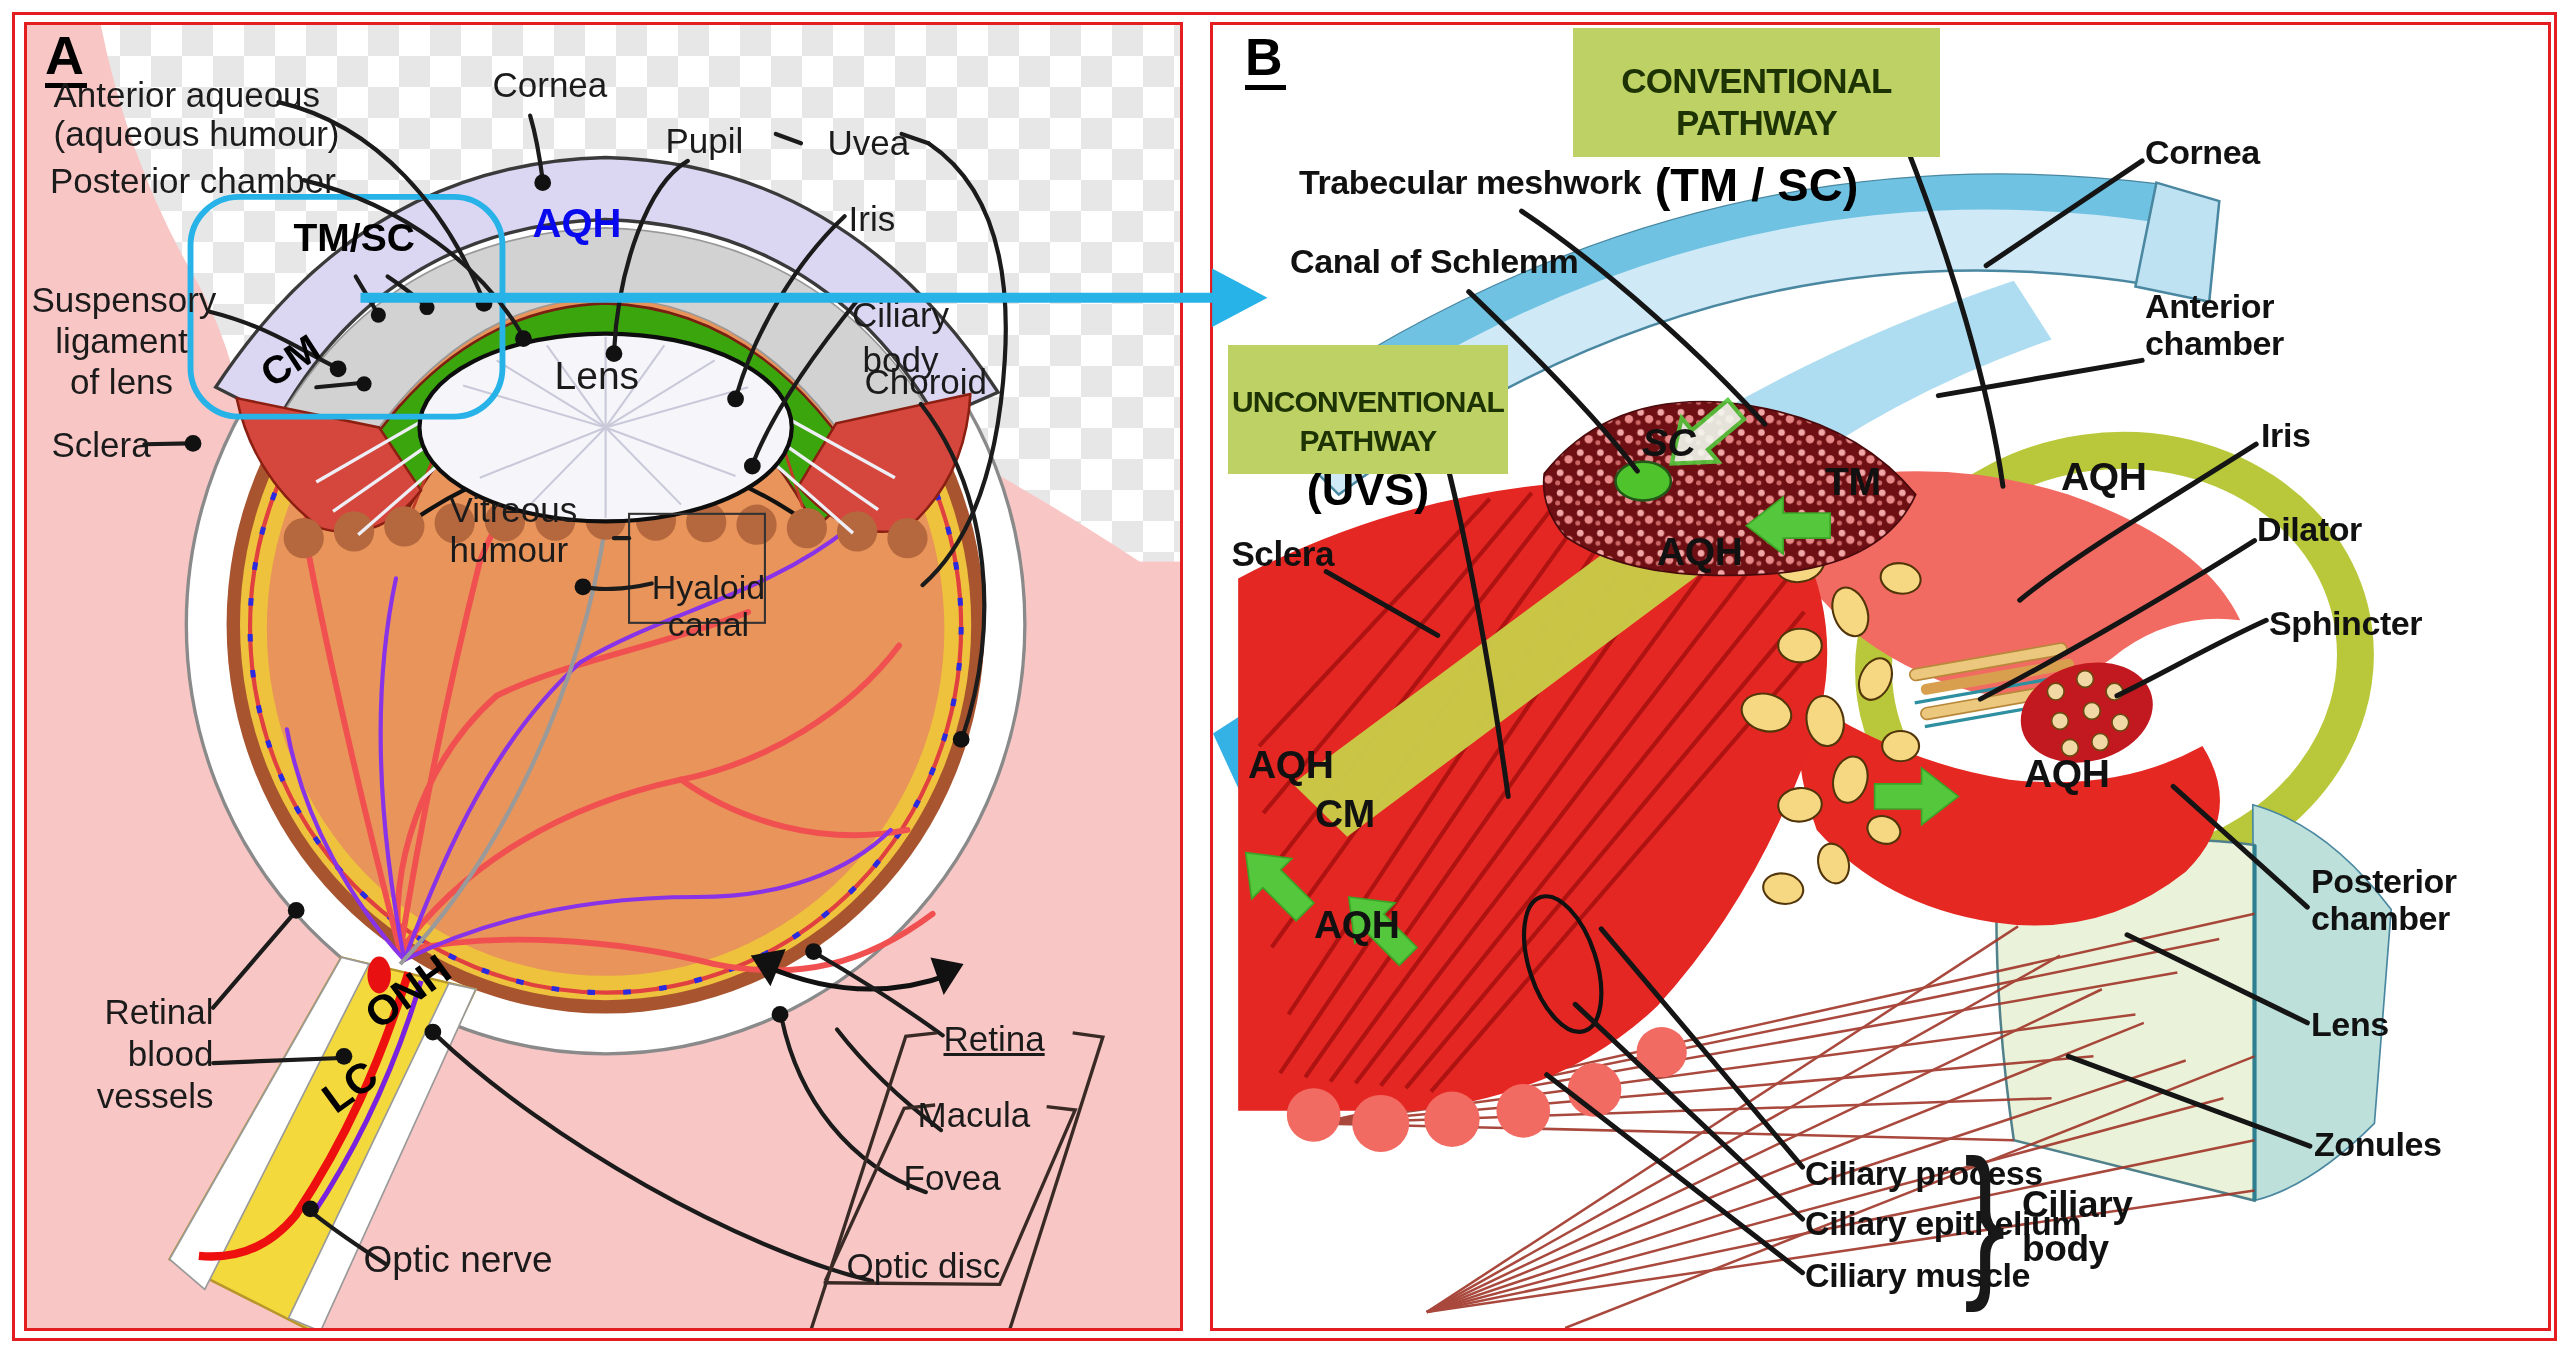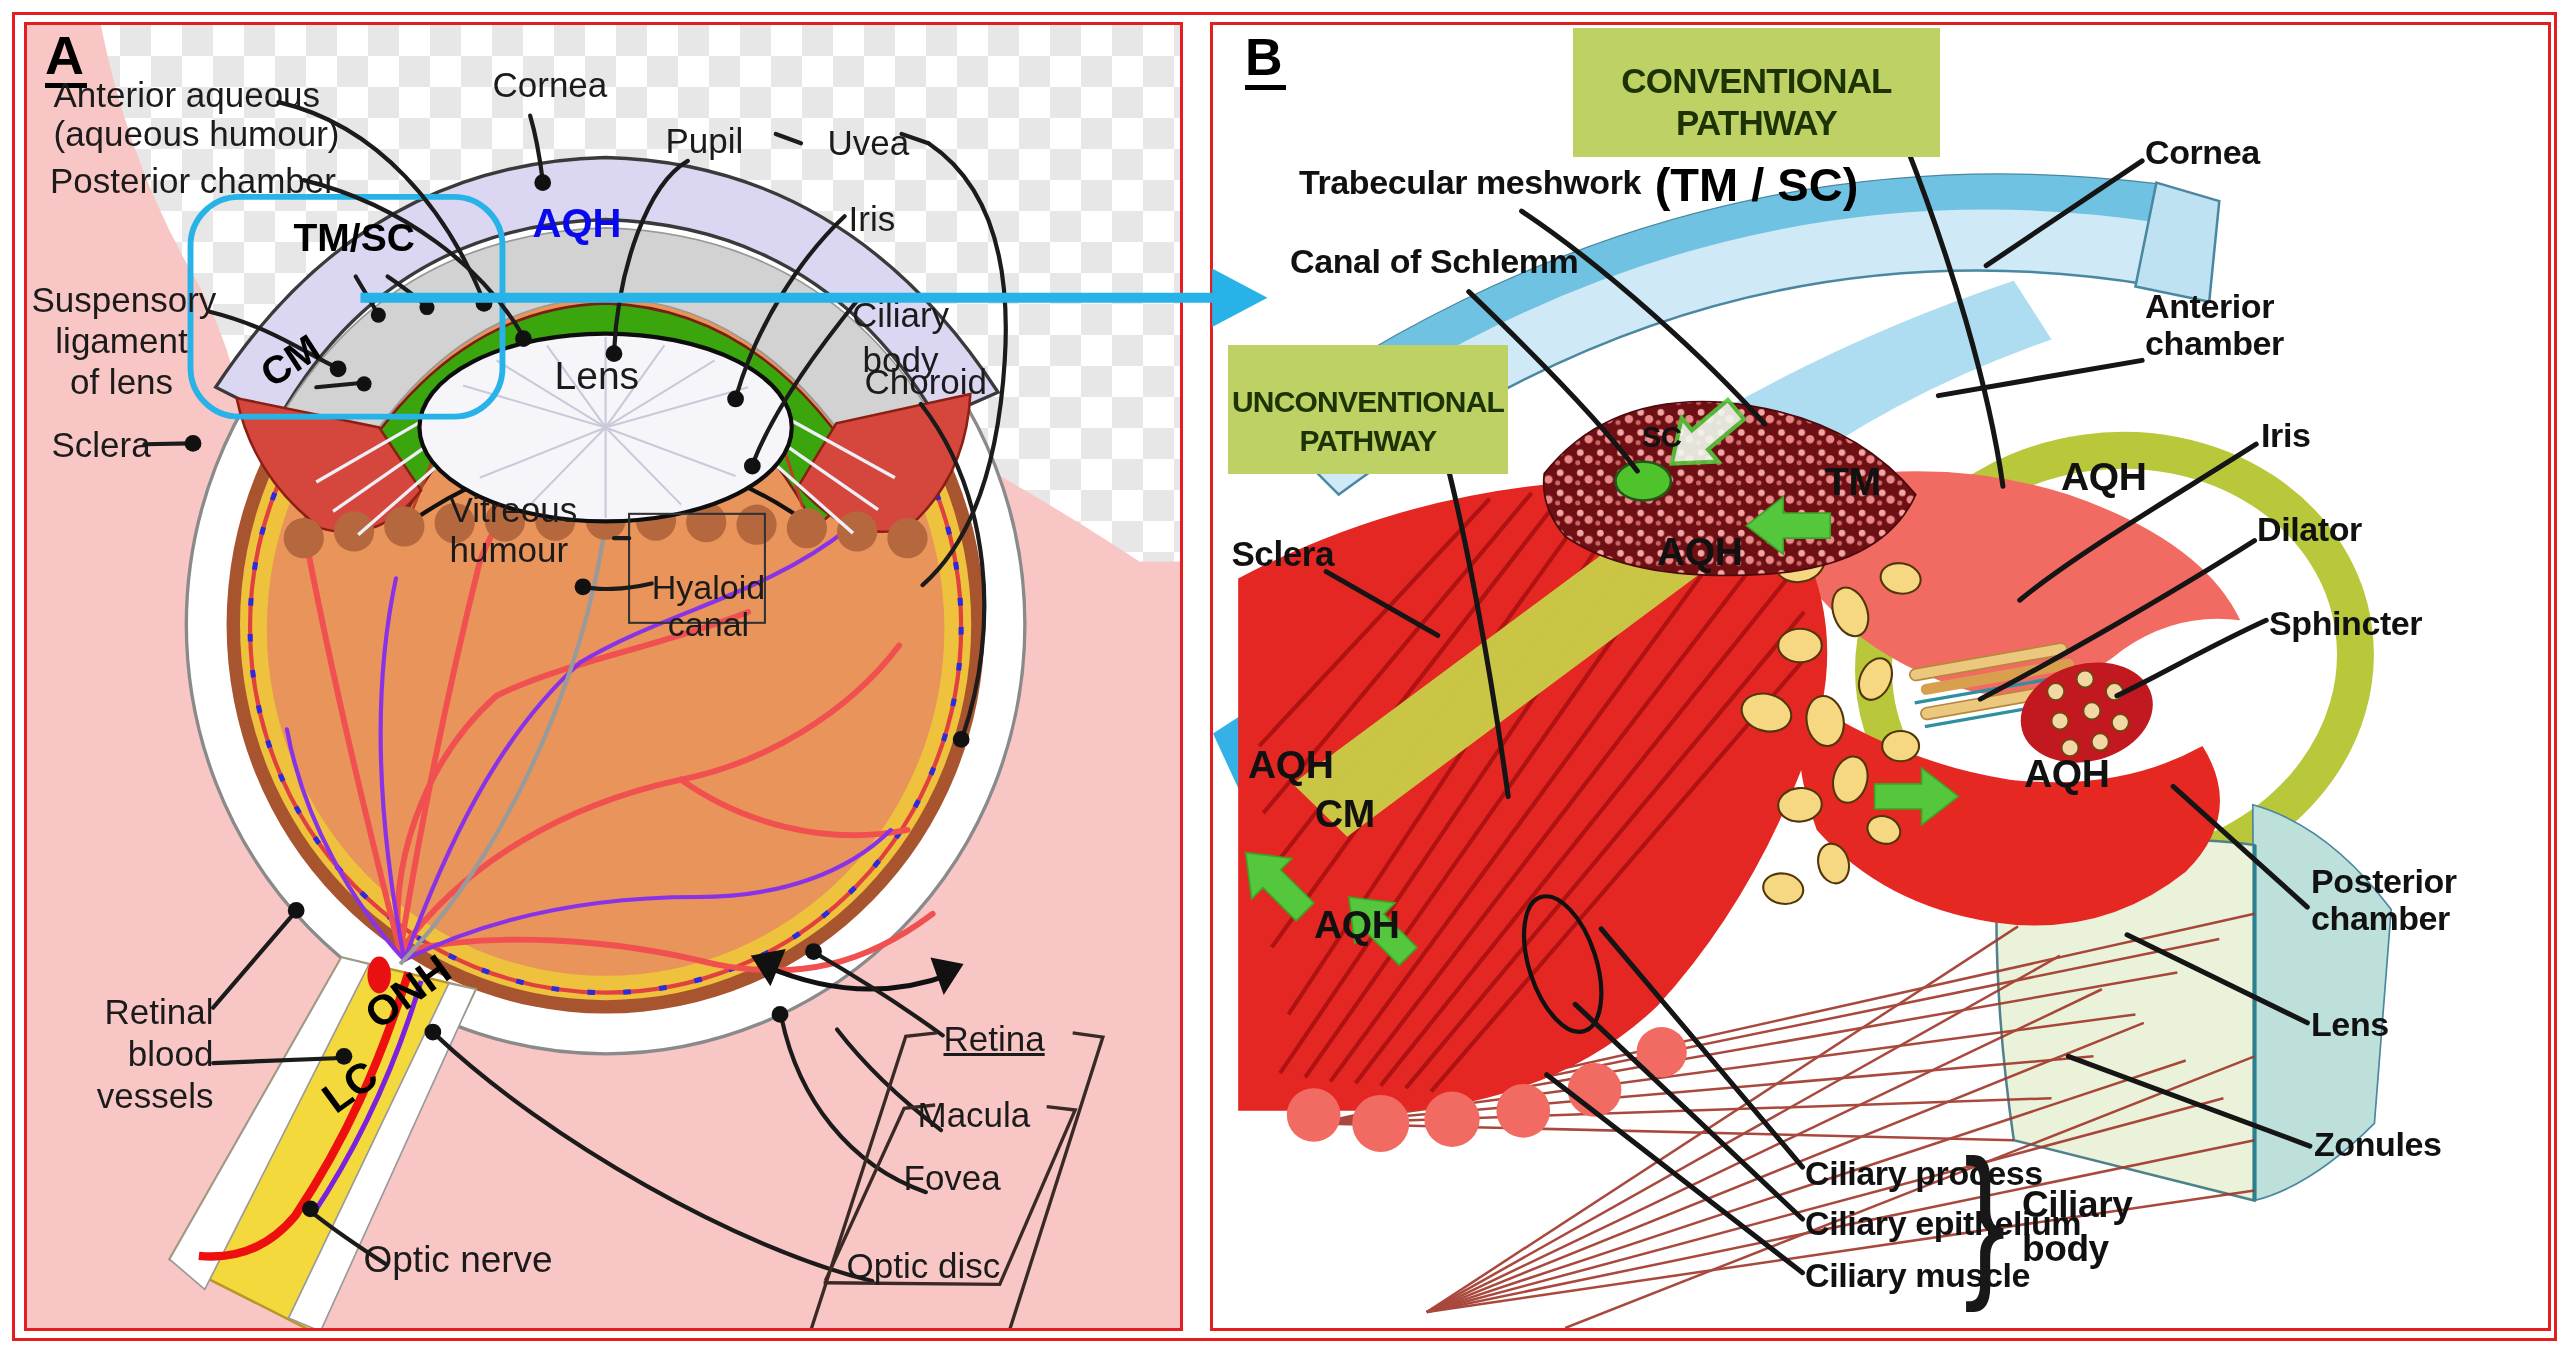--- a/index.html
+++ b/index.html
@@ -414,25 +414,26 @@
     <div class="bx" style="left:360px;top:3.4px;width:367px;height:129px;font-size:35px;line-height:42px;padding-top:32px;box-sizing:border-box;">
       <div>CONVENTIONAL</div>
       <div>PATHWAY</div>
     </div>
     <div class="sub" style="left:360px;top:132px;width:367px;font-size:47px;">(TM / SC)</div>
 
     <div class="bx" style="left:15px;top:320px;width:280px;height:129px;font-size:30px;line-height:39px;padding-top:37px;box-sizing:border-box;">
       <div>UNCONVENTIONAL</div>
       <div>PATHWAY</div>
     </div>
+    <div class="sub" style="left:15px;top:439px;width:280px;font-size:45px;">(UVS)</div>
 
     <div class="blbl" style="left:86px;top:139px;">Trabecular meshwork</div>
     <div class="blbl" style="left:77px;top:218px;">Canal of Schlemm</div>
     <div class="blbl" style="left:18.4px;top:510px;font-size:35px;">Sclera</div>
-    <div class="blbl" style="left:429px;top:397px;font-size:29px;">SC</div>
+    <div class="blbl" style="left:429px;top:397px;font-size:39px;font-style:italic;">SC</div>
     <div class="blbl" style="left:612px;top:436px;font-size:39px;">TM</div>
     <div class="blbl" style="left:102px;top:768px;font-size:39px;">CM</div>
 
     <div class="blbl blue" style="left:444px;top:506px;font-size:39px;">AQH</div>
     <div class="blbl blue" style="left:35px;top:719px;font-size:39px;">AQH</div>
     <div class="blbl blue" style="left:101px;top:879px;font-size:39px;">AQH</div>
     <div class="blbl blue" style="left:848px;top:431px;font-size:39px;">AQH</div>
     <div class="blbl blue" style="left:811px;top:728px;font-size:39px;">AQH</div>
 
     <div class="blbl" style="left:932px;top:109px;">Cornea</div>

